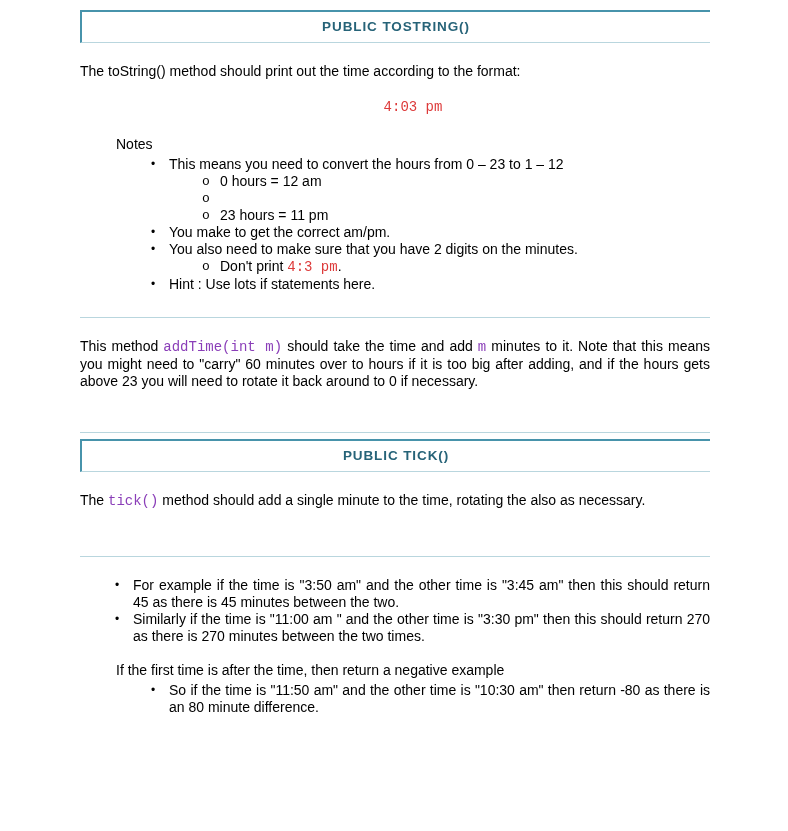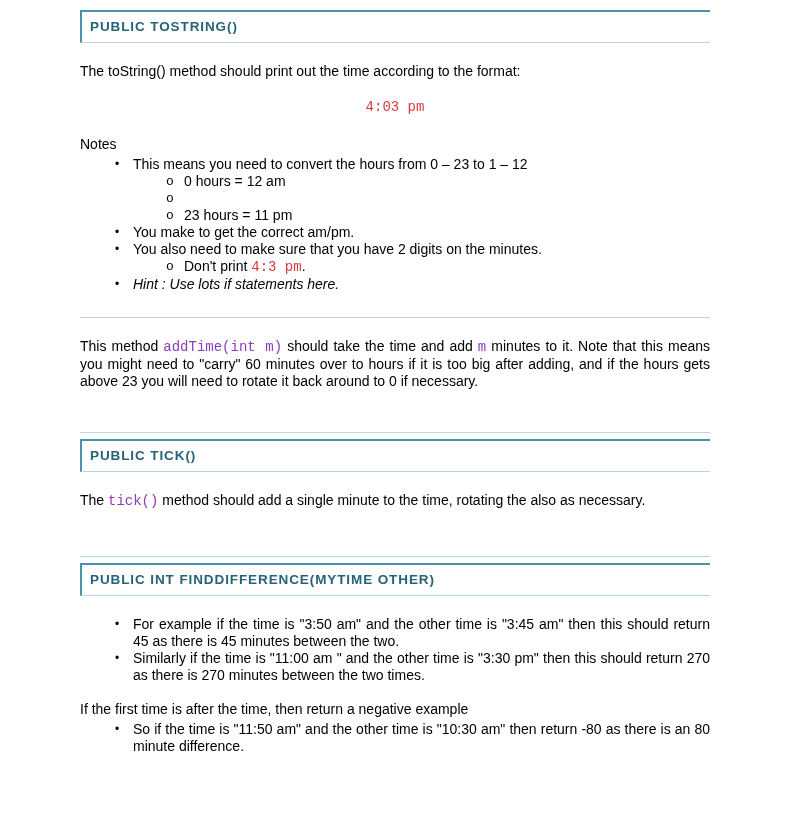--- a/index.html
+++ b/index.html
@@ -15,43 +15,44 @@
   .sec2{margin-top:24px;}
   .sec3{margin-top:42px;}
   .sec4{margin-top:46px;}
   .pre-rule{border-top:1px solid var(--faint,#b9d6de);margin-bottom:6px;}
   .sec-header{
     border-top:2px solid var(--accent-border,#4793ab);
     border-left:2px solid var(--accent-border,#4793ab);
     border-bottom:1px solid var(--faint,#b9d6de);
     padding:6px 8px 8px 8px;
     margin-bottom:4px;
+    text-align:center;
   }
   .sec-title{
     color:var(--accent-text,#266378);
     font-weight:bold;font-size:13.5px;letter-spacing:0.9px;
   }
   .block{line-height:17px;margin-top:20px;}
-  .block+.block{margin-top:17px;}
+  .block+.block{margin-top:17px;margin-left:36px;}
   .block.code-center{text-align:center;margin-top:18px;}
   .code-center+.block{margin-top:20px;}
   .block.tight{margin-top:3px;}
   .just{text-align:justify;}
   .li{display:flex;}
   .lvl1{padding-left:35px;}
   .lvl2{padding-left:86px;}
   .marker{flex:0 0 18px;}
   .m1{font-size:12px;}
   .m2{font-family:"Liberation Mono",monospace;font-size:13px;}
   .txt{flex:1;}
   .just .txt{text-align:justify;}
   .code{font-family:"Liberation Mono",monospace;font-size:14px;}
   .red{color:var(--code-red,#dd3a3a);}
   .purple{color:var(--code-purple,#8a3eb8);}
-  .it{font-style:italic;}
+  .it{}
 </style>
 </head>
 <body>
 
 <div class="doc">
     <section class="section sec1">
       <div class="sec-header"><span class="sec-title">PUBLIC TOSTRING()</span></div>
       <div class="block p"><span>The toString() method should print out the time according to the format:</span></div>
       <div class="block code-center"><span class="code red">4:03 pm</span></div>
       <div class="block p"><span>Notes</span></div>
@@ -93,21 +94,20 @@
       <div class="pre-rule"></div>
       <div class="block p just"><span>This method </span><span class="code purple">addTime(int m)</span><span> should take the time and add </span><span class="code purple">m</span><span> minutes to it.  Note that this means you might need to "carry" 60 minutes over to hours if it is too big after adding, and if the hours gets above 23 you will need to rotate it back around to 0 if necessary.</span></div>
     </section>
     <section class="section sec3">
       <div class="pre-rule"></div>
       <div class="sec-header"><span class="sec-title">PUBLIC TICK()</span></div>
       <div class="block p"><span>The </span><span class="code purple">tick()</span><span> method should add a single minute to the time, rotating the also as necessary.</span></div>
     </section>
     <section class="section sec4">
       <div class="pre-rule"></div>
-      <div class="sec-header"><span class="sec-title">PUBLIC INT FINDDIFFERENCE(MYTIME OTHER)</span></div>
       <div class="block list">
         <div class="li lvl1 just">
           <span class="marker m1">•</span>
           <span class="txt"><span>For example if the time is "3:50 am" and the other time is "3:45 am" then this should return 45 as there is 45 minutes between the two.</span></span>
         </div>
         <div class="li lvl1 just">
           <span class="marker m1">•</span>
           <span class="txt"><span>Similarly if the time is "11:00 am " and the other time is "3:30 pm" then this should return 270 as there is 270 minutes between the two times.</span></span>
         </div>
       </div>

